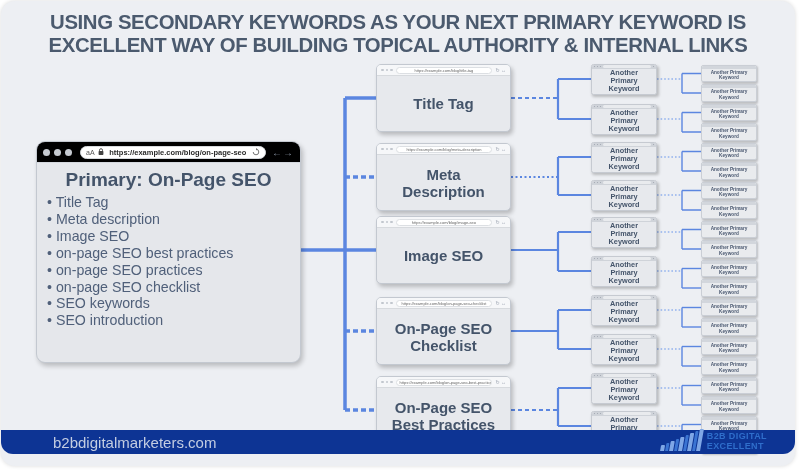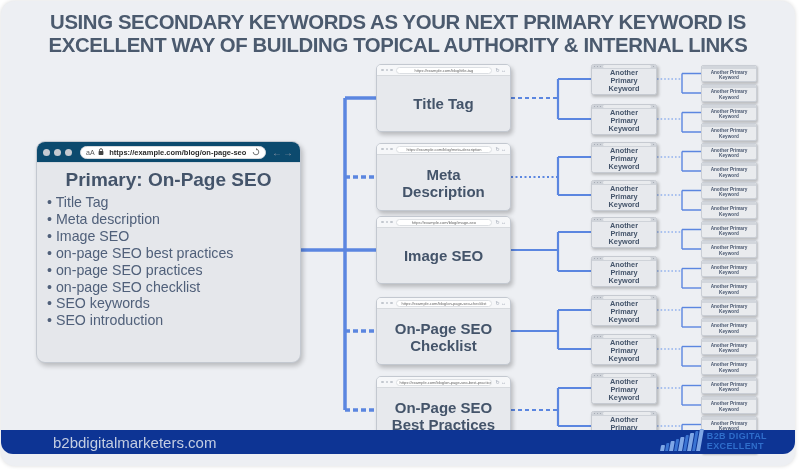--- a/index.html
+++ b/index.html
@@ -15,21 +15,21 @@
     font-weight:bold; font-size:21px; line-height:23px; color:#4b5a6e;
     letter-spacing:-0.4px; transform:scaleX(.97);
   }
   
   .pwin {
     position:absolute; left:35px; top:140px; width:265px; height:222px;
     background:#e5e7eb; border:1px solid #c3c8d0; border-radius:9px;
     box-shadow:2px 3px 5px rgba(0,0,0,.22); z-index:2;
   }
   .pchrome {
-    height:21px; background:#0c4a6e; border-bottom:1px solid #d4d8de;
+    height:21px; background:#000000; border-bottom:1px solid #d4d8de;
     border-radius:8px 8px 0 0; display:flex; align-items:center; padding:0 6px;
   }
   .dots { display:flex; gap:4px; margin-right:8px; }
   .dots i { width:7px; height:7px; border-radius:50%; background:#c6cad1; display:block; }
   .ppill {
     flex:1; height:13px; background:#fff; border:1px solid #d7dade; border-radius:7px;
     display:flex; align-items:center; padding:0 5px; font-size:8px; color:#333;
   }
   .aA { font-size:7px; color:#555; margin-right:3px; }
   .purl { font-weight:bold; font-size:7.5px; color:#2b2b2b; flex:1; text-align:center; white-space:nowrap; overflow:hidden; }

